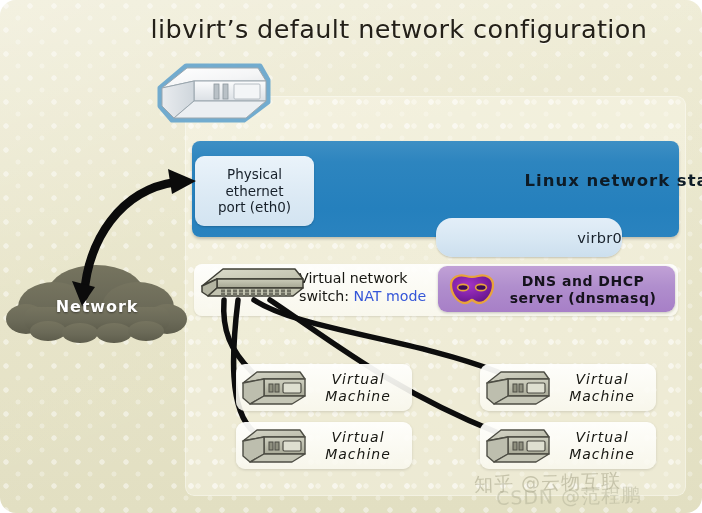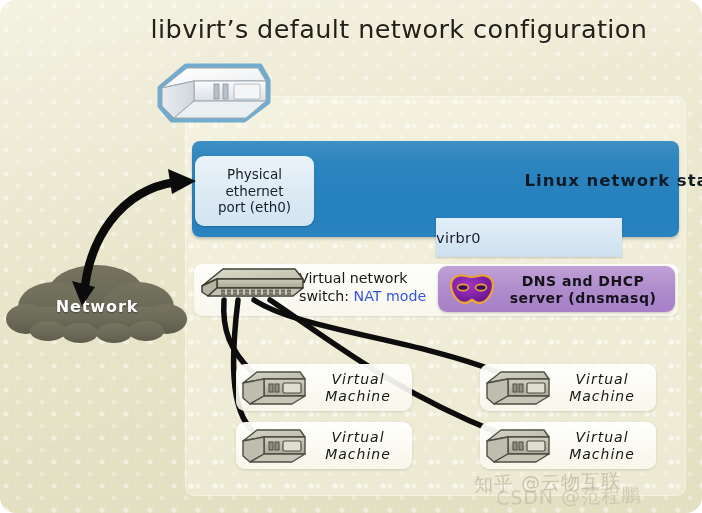--- a/index.html
+++ b/index.html
@@ -115,24 +115,24 @@
     color: #17202a;
     text-align: center;
     white-space: pre-line;
   }
 
   
   #virbr0-box {
     position: absolute;
     left: 436px; top: 218px;
     width: 186px; height: 39px;
-    border-radius: 0;
+    border-radius: 16px;
     background: linear-gradient(180deg, #e3eef8 0%, #d7e7f3 55%, #ccdfee 100%);
     box-shadow: 0 1px 2px rgba(0,0,0,0.18);
-    display: flex; align-items: center; justify-content: flex-start;
+    display: flex; align-items: center; justify-content: flex-end;
   }
   #virbr0-label { font-size: 14.5px; color: #17202a; letter-spacing: 0.3px; }
 
   
   #vswitch-row {
     position: absolute;
     left: 194px; top: 264px;
     width: 484px; height: 52px;
     border-radius: 8px;
     background: linear-gradient(180deg, rgba(255,255,254,0.92) 0%, rgba(250,249,240,0.86) 100%);

